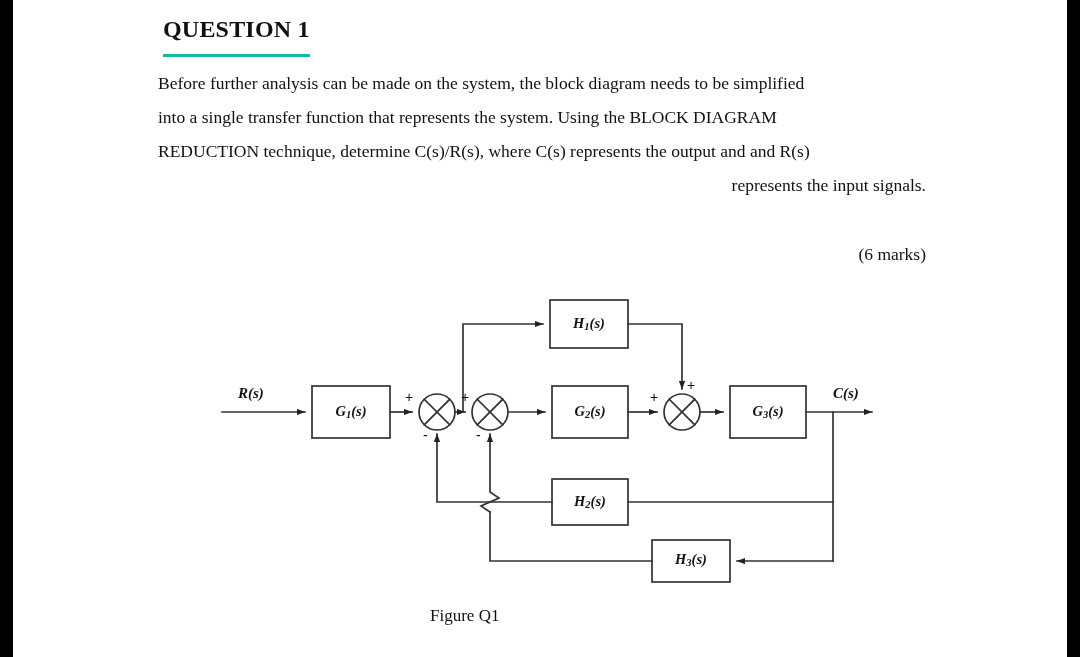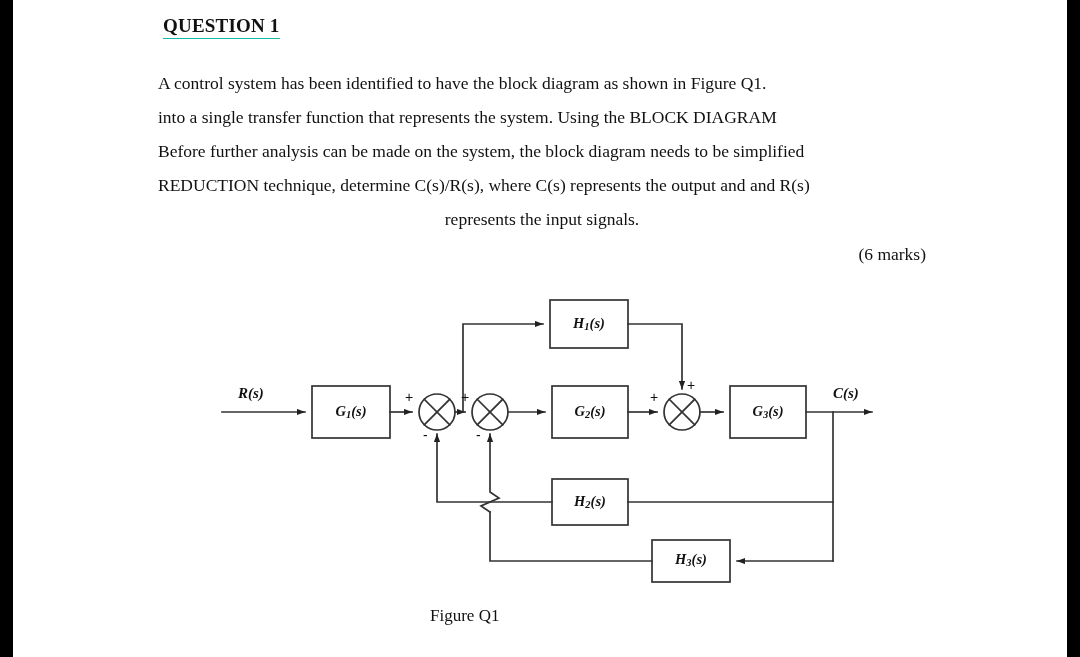--- a/index.html
+++ b/index.html
@@ -23,40 +23,40 @@
     width: 13px;
     background: #000000;
   }
   .letterbox.left { left: 0; }
   .letterbox.right { right: 0; }
 
   #q-title {
     position: absolute;
     left: 163px;
     top: 16px;
-    font-size: 19px;
+    font-size: 24px;
     font-weight: bold;
     letter-spacing: 0.2px;
-    border-bottom: 1px solid #14b8a6;
-    padding-bottom: 1px;
+    border-bottom: 3px solid #14b8a6;
+    padding-bottom: 12px;
     line-height: 1.1;
   }
 
   #body-text {
     position: absolute;
     left: 158px;
     top: 66px;
     width: 768px;
     font-size: 17.5px;
     line-height: 34px;
     text-align: justify;
     text-justify: inter-word;
   }
   #body-text p { margin: 0; }
-  #body-text .last-line { text-align: center; }
+  #body-text .last-line { text-align: right; }
 
   #marks {
     position: absolute;
     left: 158px;
     top: 244px;
     width: 768px;
     text-align: right;
     font-size: 17.5px;
   }
 
@@ -104,23 +104,22 @@
 <body>
 
 <div id="page">
 
   <div class="letterbox left"></div>
   <div class="letterbox right"></div>
 
   <div id="q-title">QUESTION 1</div>
 
   <div id="body-text">
-    <p>A control system has been identified to have the block diagram as shown in Figure Q1.</p>
+    <p>Before further analysis can be made on the system, the block diagram needs to be simplified</p>
     <p>into a single transfer function that represents the system. Using the BLOCK DIAGRAM</p>
-    <p>Before further analysis can be made on the system, the block diagram needs to be simplified</p>
     <p>REDUCTION technique, determine C(s)/R(s), where C(s) represents the output and and R(s)</p>
     <p class="last-line">represents the input signals.</p>
   </div>
 
   <div id="marks">(6 marks)</div>
 
   <div id="diagram">
 
     <svg width="1080" height="657" viewBox="0 0 1080 657" style="position:absolute;left:0;top:0;">
       <defs>

